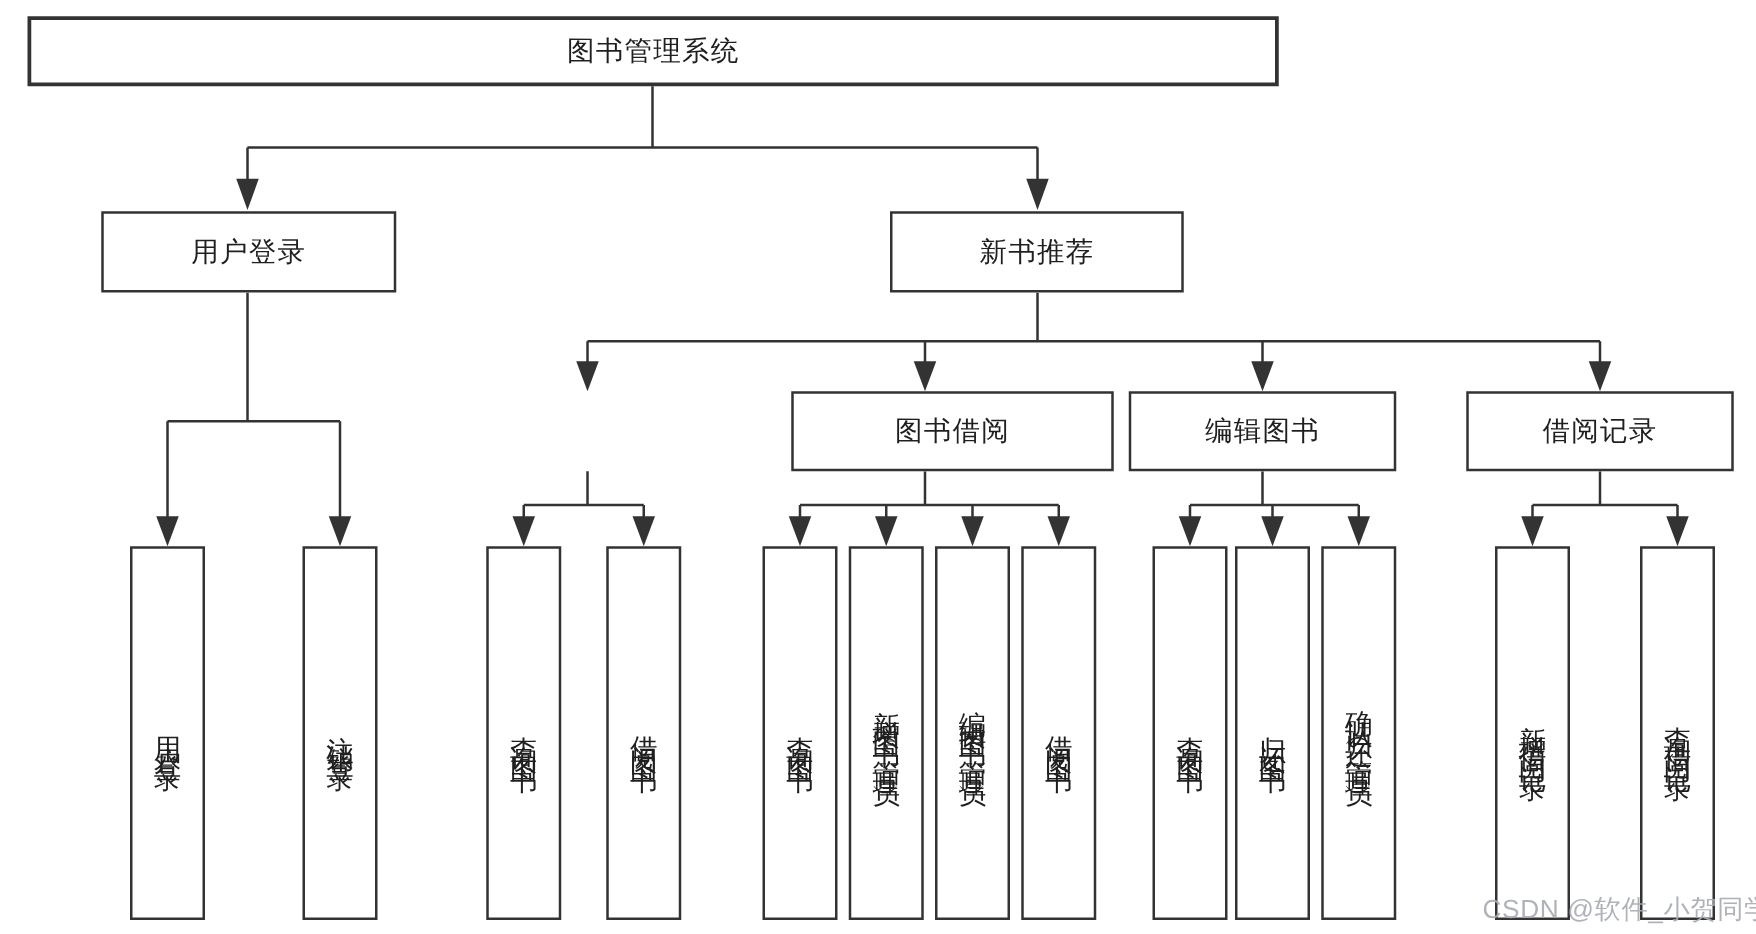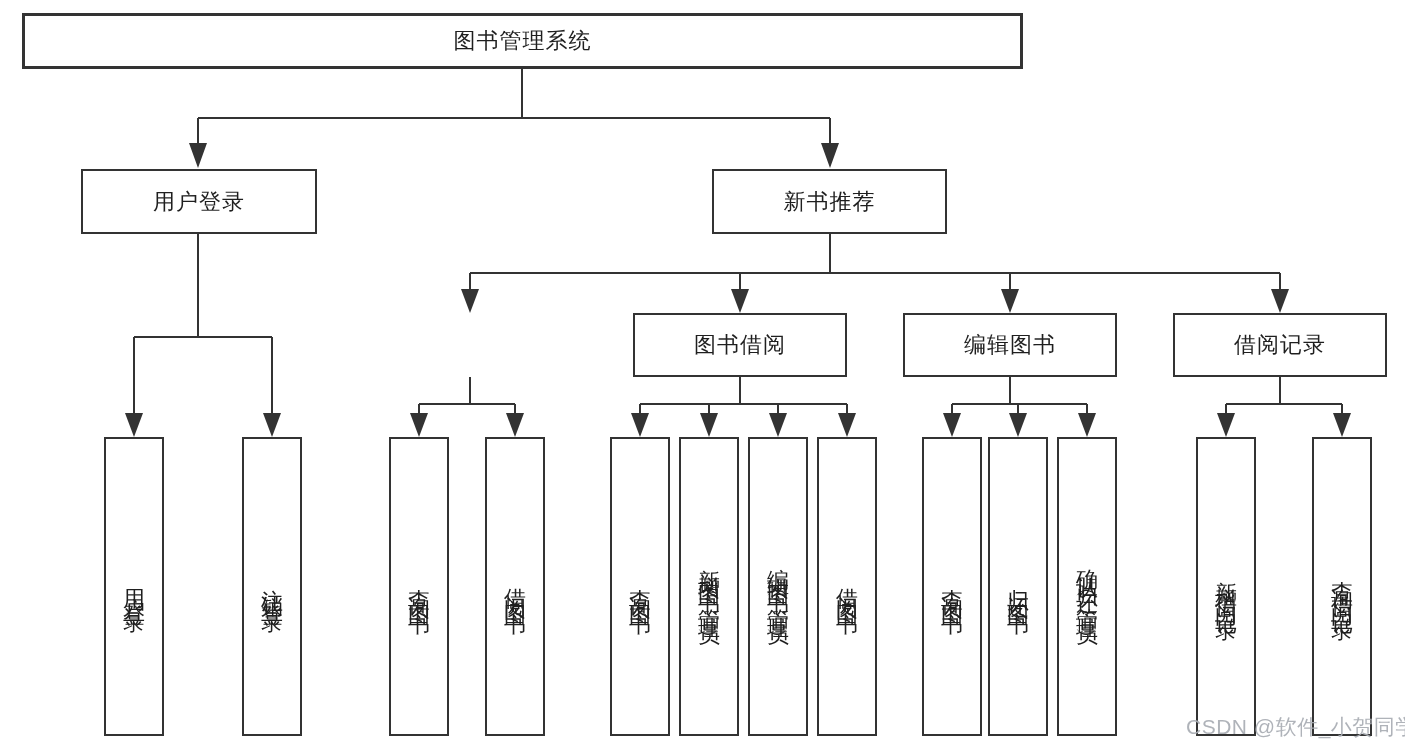--- a/index.html
+++ b/index.html
@@ -70,21 +70,21 @@
     <span class="lbl">图书管理系统</span>
   </div>
 
   <div class="box" style="left:81px;top:169px;width:236px;height:65px">
     <span class="lbl">用户登录</span>
   </div>
   <div class="box" style="left:712px;top:169px;width:235px;height:65px">
     <span class="lbl">新书推荐</span>
   </div>
 
-  <div class="box" style="left:633px;top:313px;width:214px;height:64px">
+  <div class="box" style="left:633px;top:313px;width:258px;height:64px">
     <span class="lbl">图书借阅</span>
   </div>
   <div class="box" style="left:903px;top:313px;width:214px;height:64px">
     <span class="lbl">编辑图书</span>
   </div>
   <div class="box" style="left:1173px;top:313px;width:214px;height:64px">
     <span class="lbl">借阅记录</span>
   </div>
 
   <div class="box v" style="left:104px;top:437px;width:60px;height:299px">

